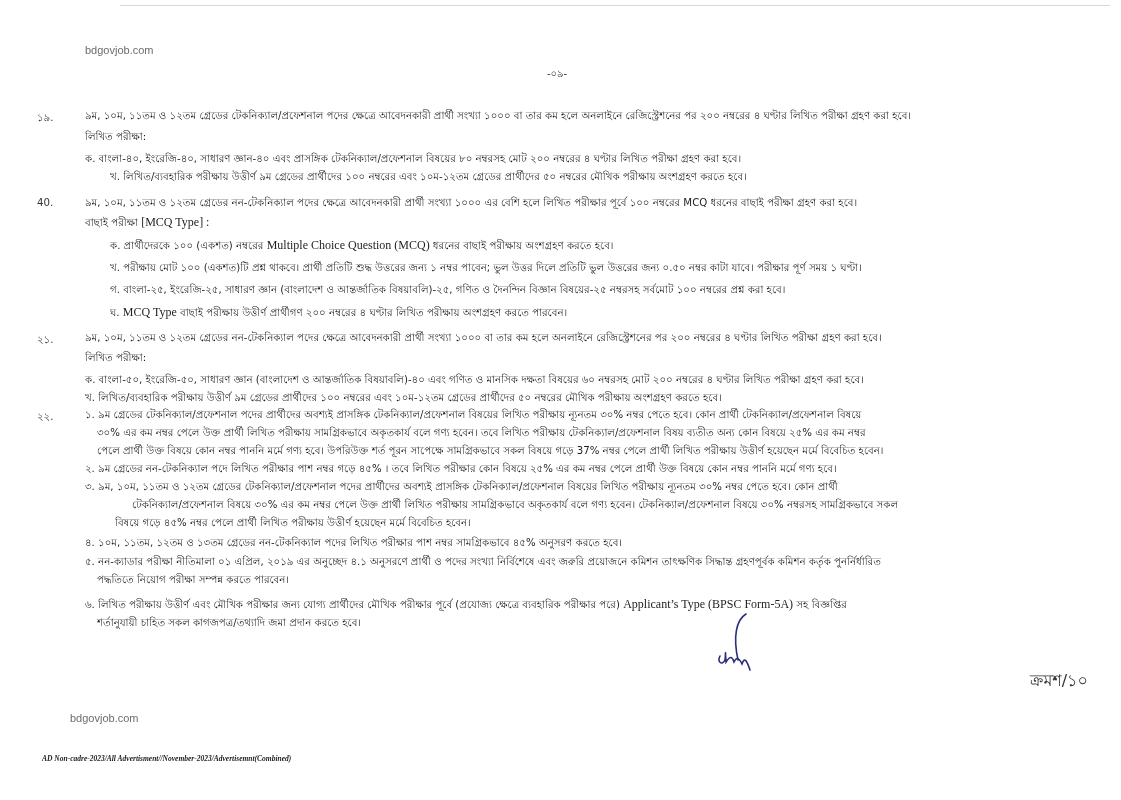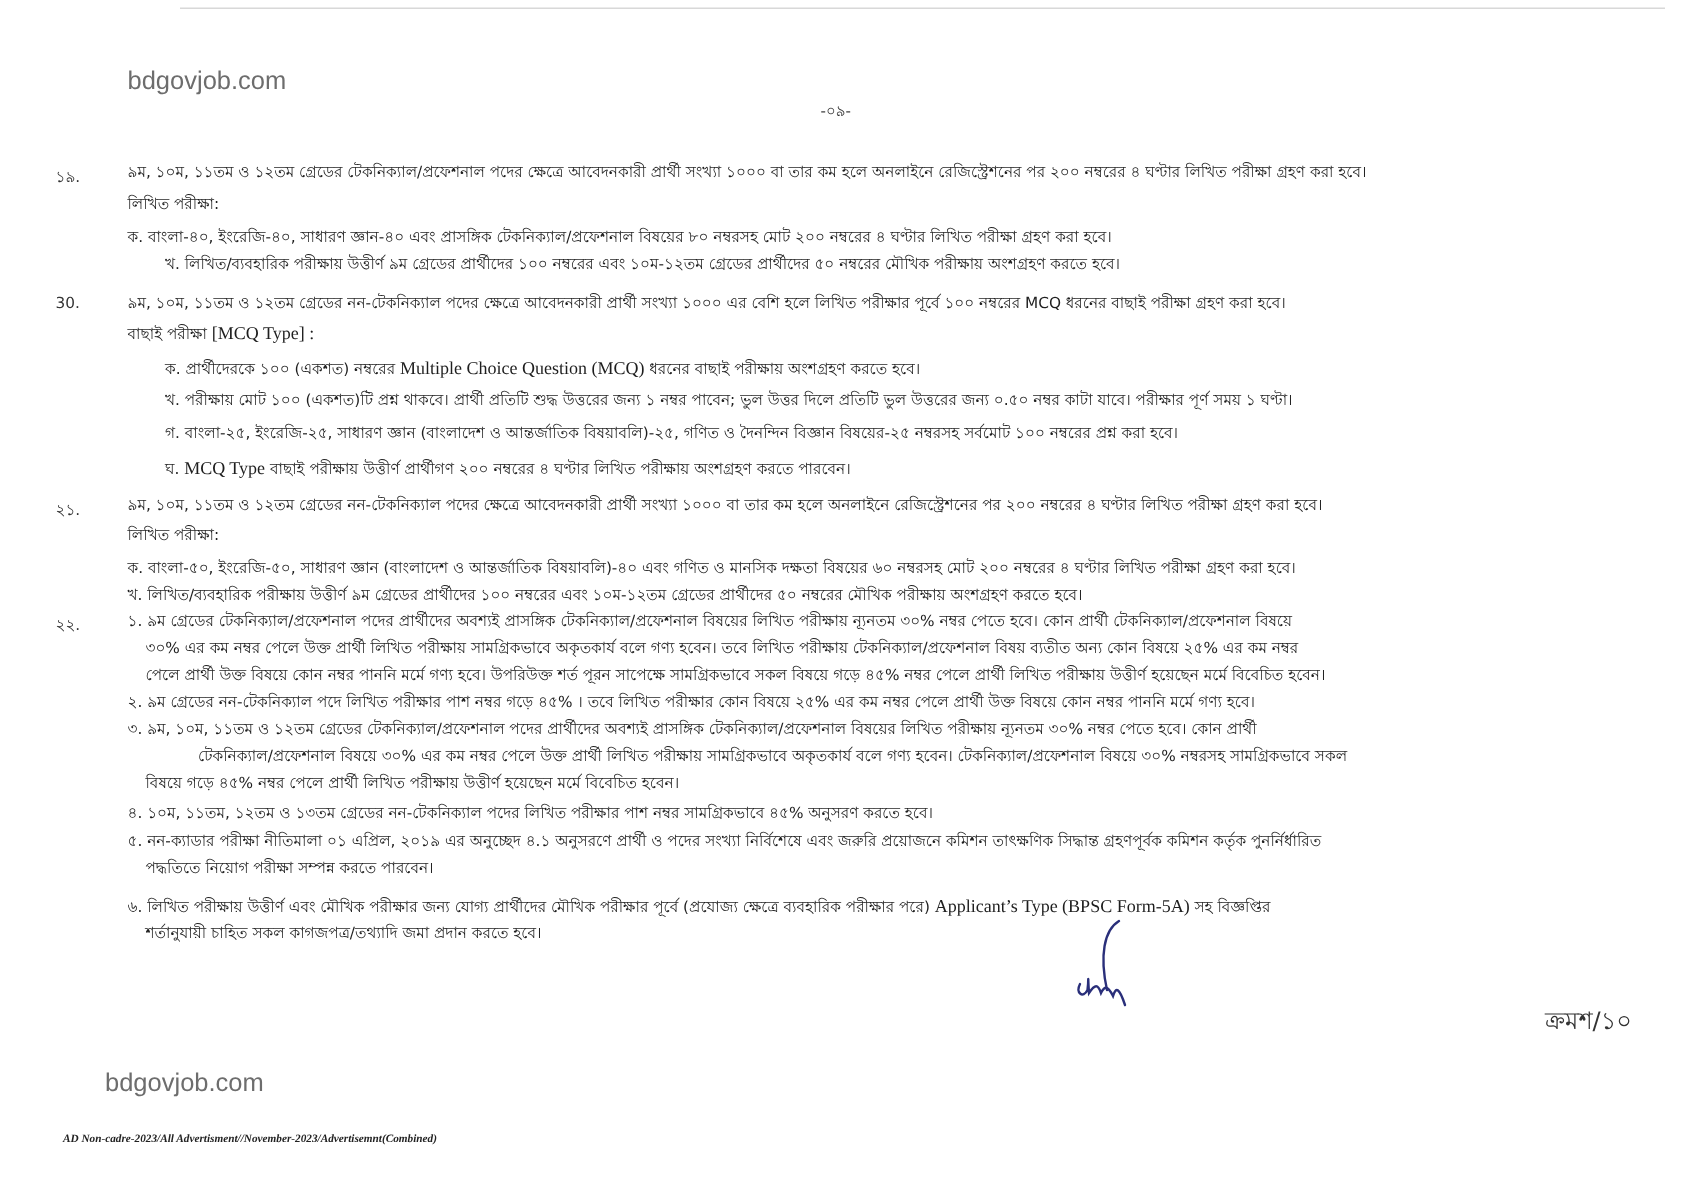--- a/index.html
+++ b/index.html
@@ -8,21 +8,21 @@
       background: #ffffff; position: relative;
       font-family: "DejaVu Sans", sans-serif;
       color: #1a1a1a;
     }
     .top-rule {
       position: absolute; left: 120px; top: 5px; width: 990px; height: 1px;
       background: #d8d8d8;
     }
     .watermark {
       position: absolute; font-family: "Liberation Sans", sans-serif;
-      font-size: 17px; color: #6d6d6d;
+      font-size: 11px; color: #6d6d6d;
     }
     .wm-top { left: 85px; top: 44px; }
     .wm-bottom { left: 70px; top: 712px; }
     .page-num {
       position: absolute; left: 547px; top: 66px; font-size: 10px; color: #333;
     }
     .doc { position: absolute; left: 0; top: 0; width: 1121px; }
     .line {
       position: absolute; font-size: 10.2px; white-space: nowrap; line-height: 14px;
       color: #1e1e1e;
@@ -46,21 +46,21 @@
 <div class="page-num">-০৯-</div>
 
 <div class="doc">
 
   <span class="num" style="left:37px;top:110px;">১৯.</span>
   <div class="line bold" style="left:85px;top:109px;">৯ম, ১০ম, ১১তম ও ১২তম গ্রেডের টেকনিক্যাল/প্রফেশনাল পদের ক্ষেত্রে আবেদনকারী প্রার্থী সংখ্যা ১০০০ বা তার কম হলে অনলাইনে রেজিস্ট্রেশনের পর ২০০ নম্বরের ৪ ঘণ্টার লিখিত পরীক্ষা গ্রহণ করা হবে।</div>
   <div class="line bold" style="left:85px;top:130px;">লিখিত পরীক্ষা:</div>
   <div class="line" style="left:85px;top:152px;">ক. বাংলা-৪০, ইংরেজি-৪০, সাধারণ জ্ঞান-৪০ এবং প্রাসঙ্গিক টেকনিক্যাল/প্রফেশনাল বিষয়ের ৮০ নম্বরসহ মোট ২০০ নম্বরের ৪ ঘণ্টার লিখিত পরীক্ষা গ্রহণ করা হবে।</div>
   <div class="line" style="left:110px;top:170px;">খ. লিখিত/ব্যবহারিক পরীক্ষায় উত্তীর্ণ ৯ম গ্রেডের প্রার্থীদের ১০০ নম্বরের এবং ১০ম-১২তম গ্রেডের প্রার্থীদের ৫০ নম্বরের মৌখিক পরীক্ষায় অংশগ্রহণ করতে হবে।</div>
 
-  <span class="num" style="left:37px;top:197px;">30.</span>
+  <span class="num" style="left:37px;top:197px;">40.</span>
   <div class="line bold" style="left:85px;top:196px;">৯ম, ১০ম, ১১তম ও ১২তম গ্রেডের নন-টেকনিক্যাল পদের ক্ষেত্রে আবেদনকারী প্রার্থী সংখ্যা ১০০০ এর বেশি হলে লিখিত পরীক্ষার পূর্বে ১০০ নম্বরের MCQ ধরনের বাছাই পরীক্ষা গ্রহণ করা হবে।</div>
   <div class="line bold" style="left:85px;top:215px;">
     <span>বাছাই পরীক্ষা</span>
     <span class="serif">[MCQ Type] :</span>
   </div>
   <div class="line" style="left:110px;top:238px;">
     <span>ক. প্রার্থীদেরকে ১০০ (একশত) নম্বরের </span><span class="serif">Multiple Choice Question (MCQ)</span><span> ধরনের বাছাই পরীক্ষায় অংশগ্রহণ করতে হবে।</span>
   </div>
   <div class="line" style="left:110px;top:261px;">খ. পরীক্ষায় মোট ১০০ (একশত)টি প্রশ্ন থাকবে। প্রার্থী প্রতিটি শুদ্ধ উত্তরের জন্য ১ নম্বর পাবেন; ভুল উত্তর দিলে প্রতিটি ভুল উত্তরের জন্য ০.৫০ নম্বর কাটা যাবে। পরীক্ষার পূর্ণ সময় ১ ঘণ্টা।</div>
   <div class="line" style="left:110px;top:283px;">গ. বাংলা-২৫, ইংরেজি-২৫, সাধারণ জ্ঞান (বাংলাদেশ ও আন্তর্জাতিক বিষয়াবলি)-২৫, গণিত ও দৈনন্দিন বিজ্ঞান বিষয়ের-২৫ নম্বরসহ সর্বমোট ১০০ নম্বরের প্রশ্ন করা হবে।</div>
@@ -70,25 +70,25 @@
 
   <span class="num" style="left:37px;top:332px;">২১.</span>
   <div class="line bold" style="left:85px;top:331px;">৯ম, ১০ম, ১১তম ও ১২তম গ্রেডের নন-টেকনিক্যাল পদের ক্ষেত্রে আবেদনকারী প্রার্থী সংখ্যা ১০০০ বা তার কম হলে অনলাইনে রেজিস্ট্রেশনের পর ২০০ নম্বরের ৪ ঘণ্টার লিখিত পরীক্ষা গ্রহণ করা হবে।</div>
   <div class="line bold" style="left:85px;top:351px;">লিখিত পরীক্ষা:</div>
   <div class="line" style="left:85px;top:373px;">ক. বাংলা-৫০, ইংরেজি-৫০, সাধারণ জ্ঞান (বাংলাদেশ ও আন্তর্জাতিক বিষয়াবলি)-৪০ এবং গণিত ও মানসিক দক্ষতা বিষয়ের ৬০ নম্বরসহ মোট ২০০ নম্বরের ৪ ঘণ্টার লিখিত পরীক্ষা গ্রহণ করা হবে।</div>
   <div class="line" style="left:85px;top:391px;">খ. লিখিত/ব্যবহারিক পরীক্ষায় উত্তীর্ণ ৯ম গ্রেডের প্রার্থীদের ১০০ নম্বরের এবং ১০ম-১২তম গ্রেডের প্রার্থীদের ৫০ নম্বরের মৌখিক পরীক্ষায় অংশগ্রহণ করতে হবে।</div>
 
   <span class="num" style="left:37px;top:409px;">২২.</span>
   <div class="line" style="left:85px;top:408px;">১. ৯ম গ্রেডের টেকনিক্যাল/প্রফেশনাল পদের প্রার্থীদের অবশ্যই প্রাসঙ্গিক টেকনিক্যাল/প্রফেশনাল বিষয়ের লিখিত পরীক্ষায় ন্যূনতম ৩০% নম্বর পেতে হবে। কোন প্রার্থী টেকনিক্যাল/প্রফেশনাল বিষয়ে</div>
   <div class="line" style="left:97px;top:426px;">৩০% এর কম নম্বর পেলে উক্ত প্রার্থী লিখিত পরীক্ষায় সামগ্রিকভাবে অকৃতকার্য বলে গণ্য হবেন। তবে লিখিত পরীক্ষায় টেকনিক্যাল/প্রফেশনাল বিষয় ব্যতীত অন্য কোন বিষয়ে ২৫% এর কম নম্বর</div>
-  <div class="line" style="left:97px;top:444px;">পেলে প্রার্থী উক্ত বিষয়ে কোন নম্বর পাননি মর্মে গণ্য হবে। উপরিউক্ত শর্ত পূরন সাপেক্ষে সামগ্রিকভাবে সকল বিষয়ে গড়ে ৪৫% নম্বর পেলে প্রার্থী লিখিত পরীক্ষায় উত্তীর্ণ হয়েছেন মর্মে বিবেচিত হবেন।</div>
+  <div class="line" style="left:97px;top:444px;">পেলে প্রার্থী উক্ত বিষয়ে কোন নম্বর পাননি মর্মে গণ্য হবে। উপরিউক্ত শর্ত পূরন সাপেক্ষে সামগ্রিকভাবে সকল বিষয়ে গড়ে 37% নম্বর পেলে প্রার্থী লিখিত পরীক্ষায় উত্তীর্ণ হয়েছেন মর্মে বিবেচিত হবেন।</div>
   <div class="line" style="left:85px;top:462px;text-align:center;">২. ৯ম গ্রেডের নন-টেকনিক্যাল পদে লিখিত পরীক্ষার পাশ নম্বর গড়ে ৪৫% । তবে লিখিত পরীক্ষার কোন বিষয়ে ২৫% এর কম নম্বর পেলে প্রার্থী উক্ত বিষয়ে কোন নম্বর পাননি মর্মে গণ্য হবে।</div>
   <div class="line" style="left:85px;top:480px;">৩. ৯ম, ১০ম, ১১তম ও ১২তম গ্রেডের টেকনিক্যাল/প্রফেশনাল পদের প্রার্থীদের অবশ্যই প্রাসঙ্গিক টেকনিক্যাল/প্রফেশনাল বিষয়ের লিখিত পরীক্ষায় ন্যূনতম ৩০% নম্বর পেতে হবে। কোন প্রার্থী</div>
   <div class="line" style="left:109px;top:498px;margin-left:23px;">টেকনিক্যাল/প্রফেশনাল বিষয়ে ৩০% এর কম নম্বর পেলে উক্ত প্রার্থী লিখিত পরীক্ষায় সামগ্রিকভাবে অকৃতকার্য বলে গণ্য হবেন। টেকনিক্যাল/প্রফেশনাল বিষয়ে ৩০% নম্বরসহ সামগ্রিকভাবে সকল</div>
-  <div class="line" style="left:97px;top:516px;">বিষয়ে গড়ে ৪৫% নম্বর পেলে প্রার্থী লিখিত পরীক্ষায় উত্তীর্ণ হয়েছেন মর্মে বিবেচিত হবেন।</div>
+  <div class="line" style="left:115px;top:516px;">বিষয়ে গড়ে ৪৫% নম্বর পেলে প্রার্থী লিখিত পরীক্ষায় উত্তীর্ণ হয়েছেন মর্মে বিবেচিত হবেন।</div>
   <div class="line" style="left:85px;top:536px;">৪. ১০ম, ১১তম, ১২তম ও ১৩তম গ্রেডের নন-টেকনিক্যাল পদের লিখিত পরীক্ষার পাশ নম্বর সামগ্রিকভাবে ৪৫% অনুসরণ করতে হবে।</div>
   <div class="line" style="left:85px;top:555px;">৫. নন-ক্যাডার পরীক্ষা নীতিমালা ০১ এপ্রিল, ২০১৯ এর অনুচ্ছেদ ৪.১ অনুসরণে প্রার্থী ও পদের সংখ্যা নির্বিশেষে এবং জরুরি প্রয়োজনে কমিশন তাৎক্ষণিক  সিদ্ধান্ত গ্রহণপূর্বক কমিশন কর্তৃক পুনর্নির্ধারিত</div>
   <div class="line" style="left:97px;top:573px;">পদ্ধতিতে নিয়োগ পরীক্ষা সম্পন্ন করতে পারবেন।</div>
   <div class="line" style="left:85px;top:597px;">
     <span>৬. লিখিত পরীক্ষায় উত্তীর্ণ এবং মৌখিক পরীক্ষার জন্য যোগ্য প্রার্থীদের মৌখিক পরীক্ষার পূর্বে (প্রযোজ্য ক্ষেত্রে ব্যবহারিক পরীক্ষার পরে) </span><span class="serif">Applicant’s Type (BPSC Form-5A)</span><span> সহ বিজ্ঞপ্তির</span>
   </div>
   <div class="line" style="left:97px;top:616px;">শর্তানুযায়ী চাহিত সকল কাগজপত্র/তথ্যাদি জমা প্রদান করতে হবে।</div>
 </div>
 
 <div class="signature">

